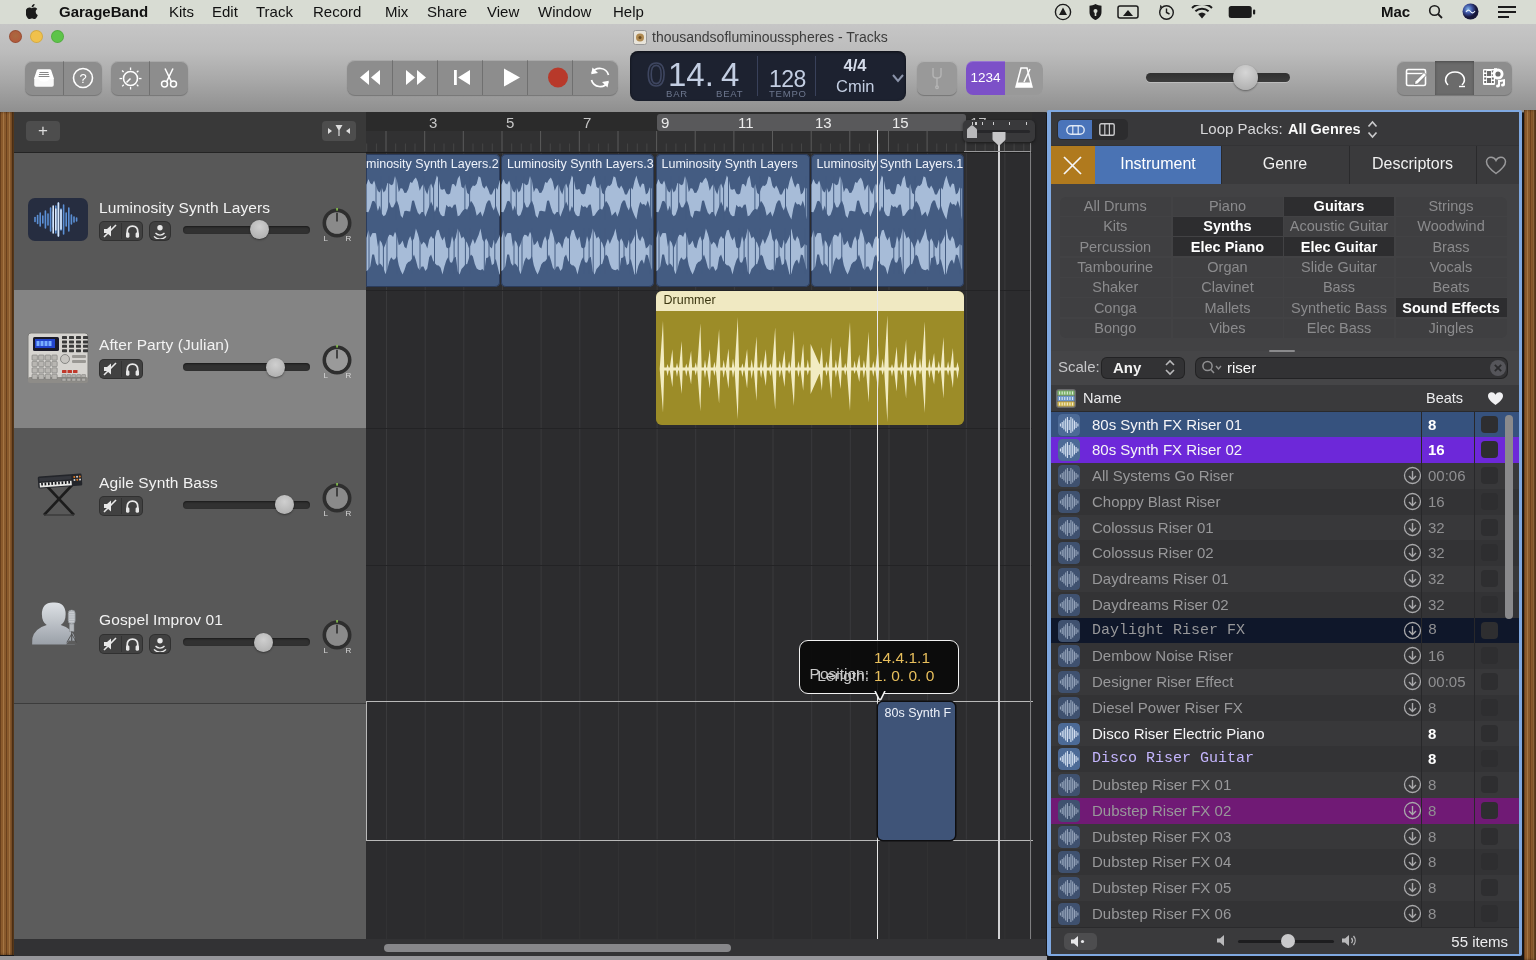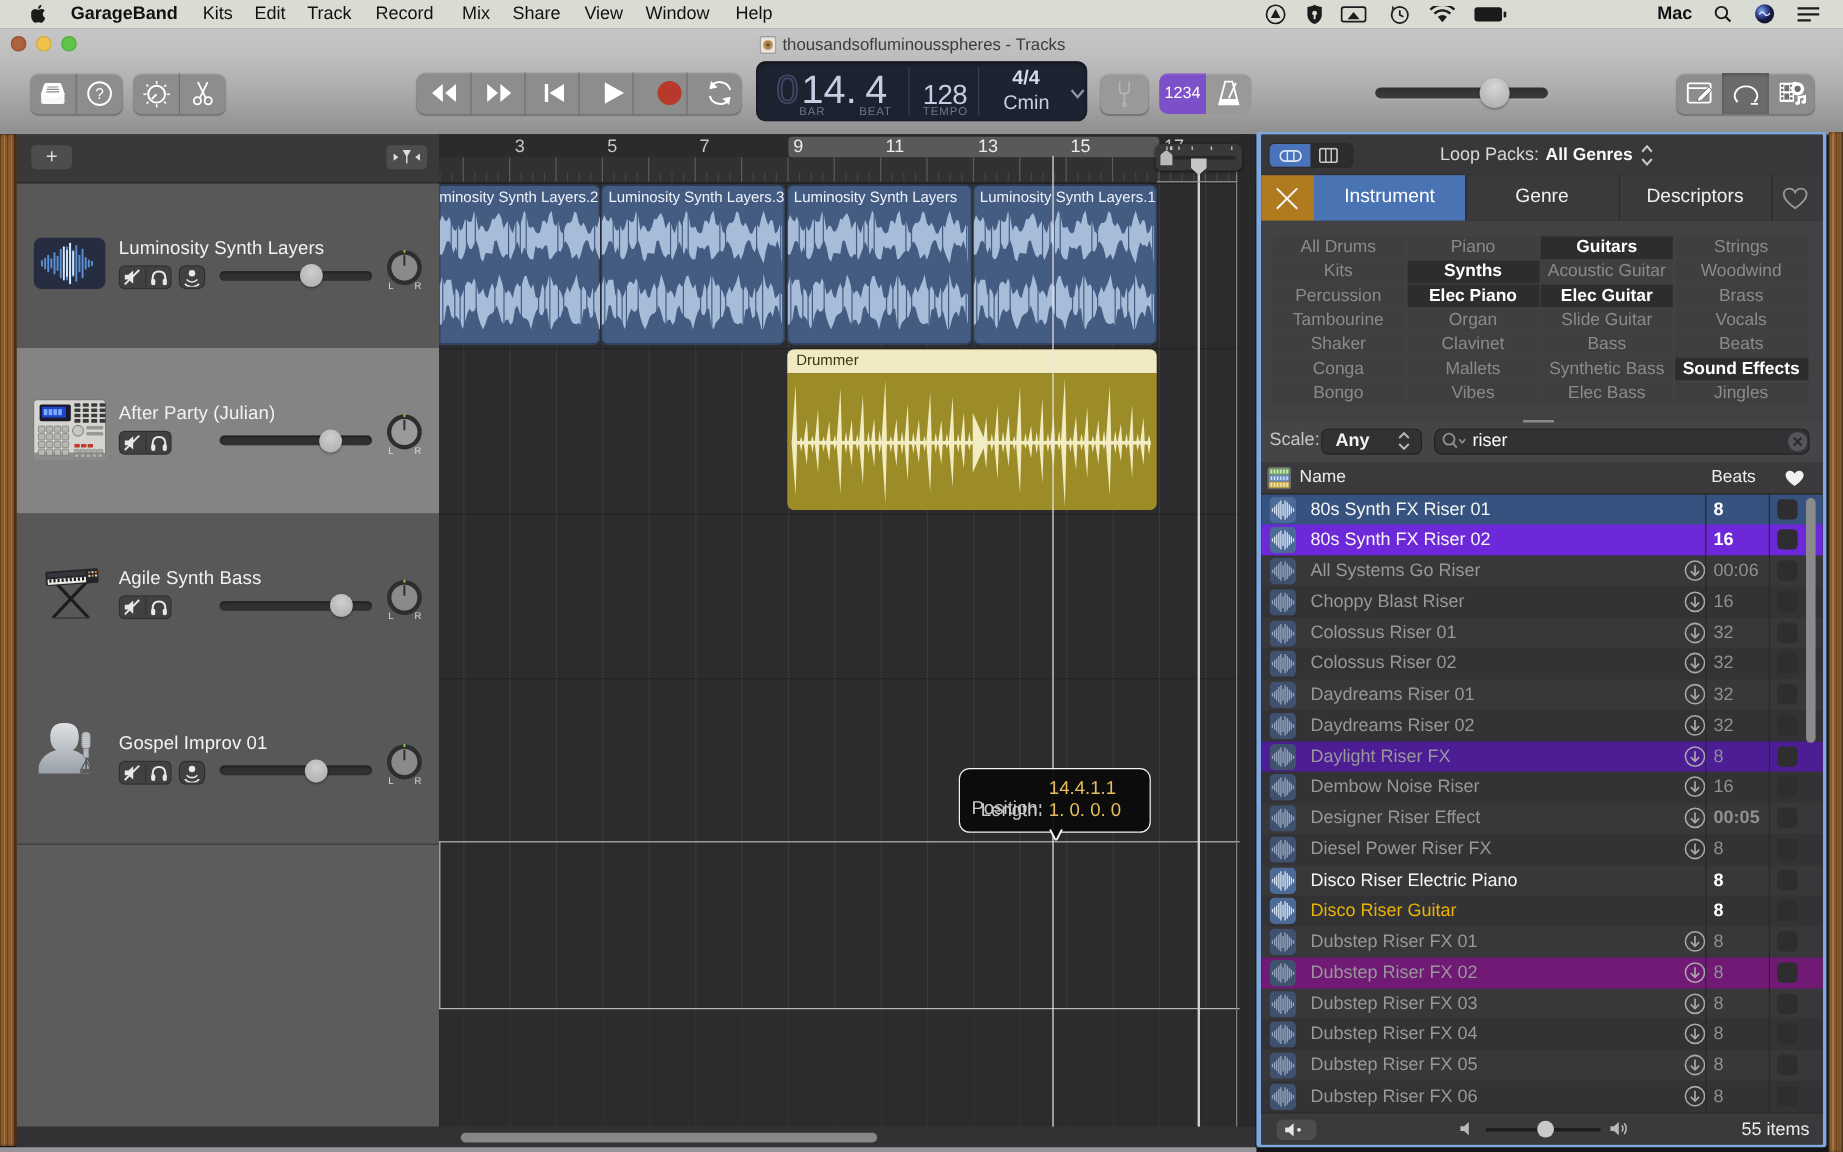--- a/index.html
+++ b/index.html
@@ -716,20 +716,23 @@
 <div class="abs" style="left:982px;top:122px;width:1.2px;height:3px;background:#cfcfcf;"></div>
 <div class="abs" style="left:992.6px;top:122px;width:1.2px;height:3px;background:#cfcfcf;"></div>
 <div class="abs" style="left:1008.6px;top:122px;width:1.2px;height:3px;background:#cfcfcf;"></div>
 <div class="abs" style="left:1025.5px;top:122px;width:1.2px;height:3px;background:#cfcfcf;"></div>
 <svg class="abs" style="left:965px;top:124px" width="14" height="14" viewBox="0 0 14 14">
       <path d="M2 14 L2 6 Q2 5 3 4.2 L6.2 1.6 Q7 1 7.8 1.6 L11 4.2 Q12 5 12 6 L12 14 Z" fill="#b9b9bb"></path>
     </svg>
 <svg class="abs" style="left:991px;top:131px" width="16" height="16" viewBox="0 0 16 16">
       <path d="M1.5 1 L14.5 1 L14.5 8 Q14.5 9 13.6 9.8 L9 14 Q8 14.8 7 14 L2.4 9.8 Q1.5 9 1.5 8 Z" fill="#c6c6c8"></path>
     </svg>
+<div class="abs" style="left:877.5px;top:701.5px;width:77px;height:138px;background:#3f5478;border-radius:5px;box-shadow:0 0 0 1.5px #0e0e10;">
+<div style="position:absolute;left:7px;top:4px;font-size:12.5px;color:#eef2fa;white-space:nowrap;">80s Synth F</div>
+    </div>
 <div class="abs" style="left:799px;top:640px;width:158px;height:52px;background:rgba(10,10,10,0.93);border:1.6px solid #f2f2f2;border-radius:9px;"></div>
 <svg class="abs" style="left:866px;top:691px" width="28" height="11" viewBox="0 0 28 11">
       <path d="M0 0 L9 0 L13 8 Q14 9.5 15 8 L19 0 L28 0 Z" fill="#0a0a0a"></path>
       <path d="M9 0 L13 8 Q14 9.5 15 8 L19 0" fill="none" stroke="#f2f2f2" stroke-width="1.6"></path>
     </svg>
 <div class="abs" style="left:799px;top:649px;width:70px;text-align:right;font-size:15.5px;color:#c9c9c9;margin-top:16px;">Position:</div>
 <div class="abs" style="left:874px;top:649px;font-size:15.5px;color:#e8bf5c;">14.4.1.1</div>
 <div class="abs" style="left:799px;top:667px;width:70px;text-align:right;font-size:15.5px;color:#c9c9c9;">Length:</div>
 <div class="abs" style="left:874px;top:667px;font-size:15.5px;color:#e8bf5c;">1. 0. 0. 0</div>
 <div class="abs" style="left:14px;top:939px;width:1032px;height:17px;background:#323234;"></div>
@@ -1066,21 +1069,21 @@
         <svg class="dl" width="19" height="19" viewBox="0 0 19 19">
           <circle cx="9.5" cy="9.5" r="8" fill="none" stroke="#a9a9ab" stroke-width="1.3"></circle>
           <g stroke="#a9a9ab" stroke-width="1.4" fill="none">
             <line x1="9.5" y1="5" x2="9.5" y2="13"></line>
             <path d="M6 10 L9.5 13.5 L13 10"></path>
           </g>
         </svg>
         <div class="lbeat" style="color:#909092;font-weight:normal;">32</div>
         <div class="fav"></div>
       </div>
-<div class="lrow" style="top:206.0px;background:#4c1d95;">
+<div class="lrow" style="top:206.0px;background:#0f172a;font-family:Liberation Mono, monospace;">
         <svg class="ltile" width="22" height="22" viewBox="0 0 22 22">
           <rect width="22" height="22" rx="4" fill="#3f516f"></rect>
           <g stroke="#97a6bc" stroke-width="1.1">
             <line x1="2.4" y1="9.5" x2="2.4" y2="12.5"></line>
             <line x1="4.2" y1="8.0" x2="4.2" y2="14.0"></line>
             <line x1="5.9" y1="6.5" x2="5.9" y2="15.5"></line>
             <line x1="7.7" y1="4.5" x2="7.7" y2="17.5"></line>
             <line x1="9.4" y1="3.0" x2="9.4" y2="19.0"></line>
             <line x1="11.2" y1="6.0" x2="11.2" y2="16.0"></line>
             <line x1="12.9" y1="3.0" x2="12.9" y2="19.0"></line>
@@ -1147,21 +1150,21 @@
           </g>
         </svg>
         <div class="lname" style="color:#98989a;">Designer Riser Effect</div>
         <svg class="dl" width="19" height="19" viewBox="0 0 19 19">
           <circle cx="9.5" cy="9.5" r="8" fill="none" stroke="#a9a9ab" stroke-width="1.3"></circle>
           <g stroke="#a9a9ab" stroke-width="1.4" fill="none">
             <line x1="9.5" y1="5" x2="9.5" y2="13"></line>
             <path d="M6 10 L9.5 13.5 L13 10"></path>
           </g>
         </svg>
-        <div class="lbeat" style="color:#909092;font-weight:bold;">00:05</div>
+        <div class="lbeat" style="color:#909092;font-weight:normal;">00:05</div>
         <div class="fav"></div>
       </div>
 <div class="lrow" style="top:283.2px;background:#333335;">
         <svg class="ltile" width="22" height="22" viewBox="0 0 22 22">
           <rect width="22" height="22" rx="4" fill="#3f516f"></rect>
           <g stroke="#97a6bc" stroke-width="1.1">
             <line x1="2.4" y1="9.5" x2="2.4" y2="12.5"></line>
             <line x1="4.2" y1="8.0" x2="4.2" y2="14.0"></line>
             <line x1="5.9" y1="6.5" x2="5.9" y2="15.5"></line>
             <line x1="7.7" y1="4.5" x2="7.7" y2="17.5"></line>
@@ -1216,21 +1219,21 @@
             <line x1="7.7" y1="4.5" x2="7.7" y2="17.5"></line>
             <line x1="9.4" y1="3.0" x2="9.4" y2="19.0"></line>
             <line x1="11.2" y1="6.0" x2="11.2" y2="16.0"></line>
             <line x1="12.9" y1="3.0" x2="12.9" y2="19.0"></line>
             <line x1="14.7" y1="4.5" x2="14.7" y2="17.5"></line>
             <line x1="16.4" y1="6.5" x2="16.4" y2="15.5"></line>
             <line x1="18.1" y1="8.0" x2="18.1" y2="14.0"></line>
             <line x1="19.9" y1="9.5" x2="19.9" y2="12.5"></line>
           </g>
         </svg>
-        <div class="lname" style="color:#eab308;">Disco Riser Guitar</div>
+        <div class="lname" style="color:#c4b5fd;font-family:Liberation Mono, monospace;">Disco Riser Guitar</div>
         <div class="lbeat" style="color:#ffffff;font-weight:bold;">8</div>
         <div class="fav"></div>
       </div>
 <div class="lrow" style="top:360.5px;background:#38383a;">
         <svg class="ltile" width="22" height="22" viewBox="0 0 22 22">
           <rect width="22" height="22" rx="4" fill="#3f516f"></rect>
           <g stroke="#97a6bc" stroke-width="1.1">
             <line x1="2.4" y1="9.5" x2="2.4" y2="12.5"></line>
             <line x1="4.2" y1="8.0" x2="4.2" y2="14.0"></line>
             <line x1="5.9" y1="6.5" x2="5.9" y2="15.5"></line>

